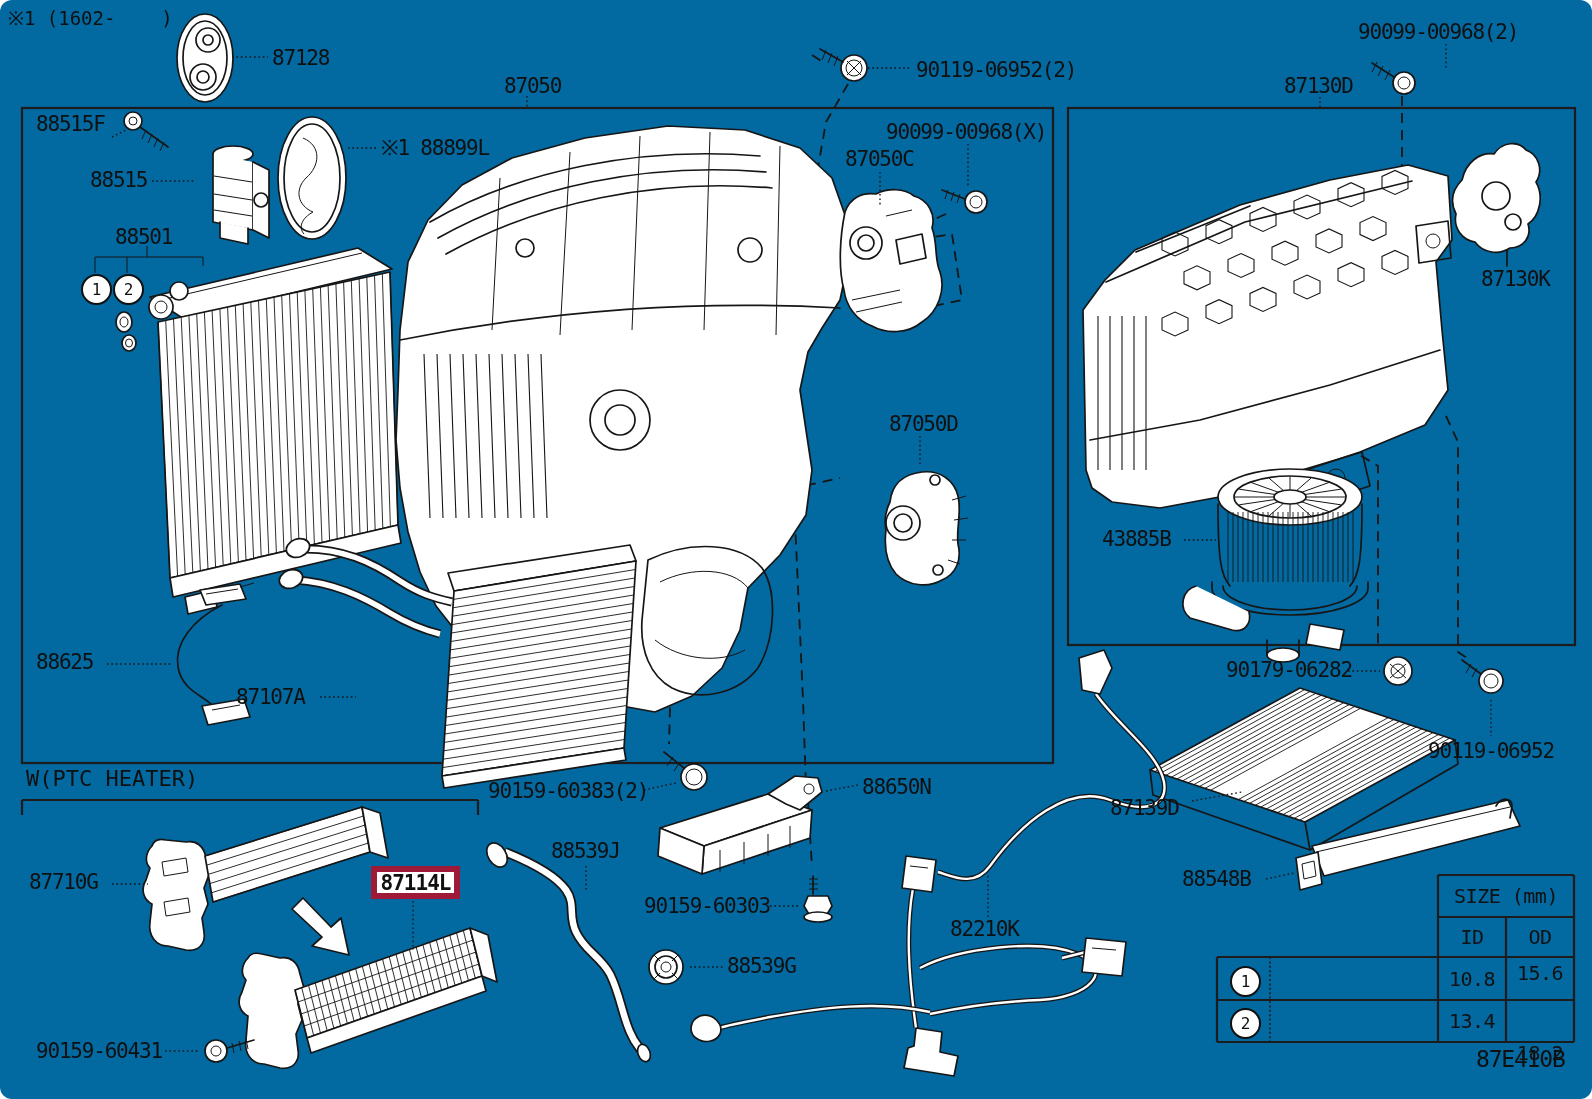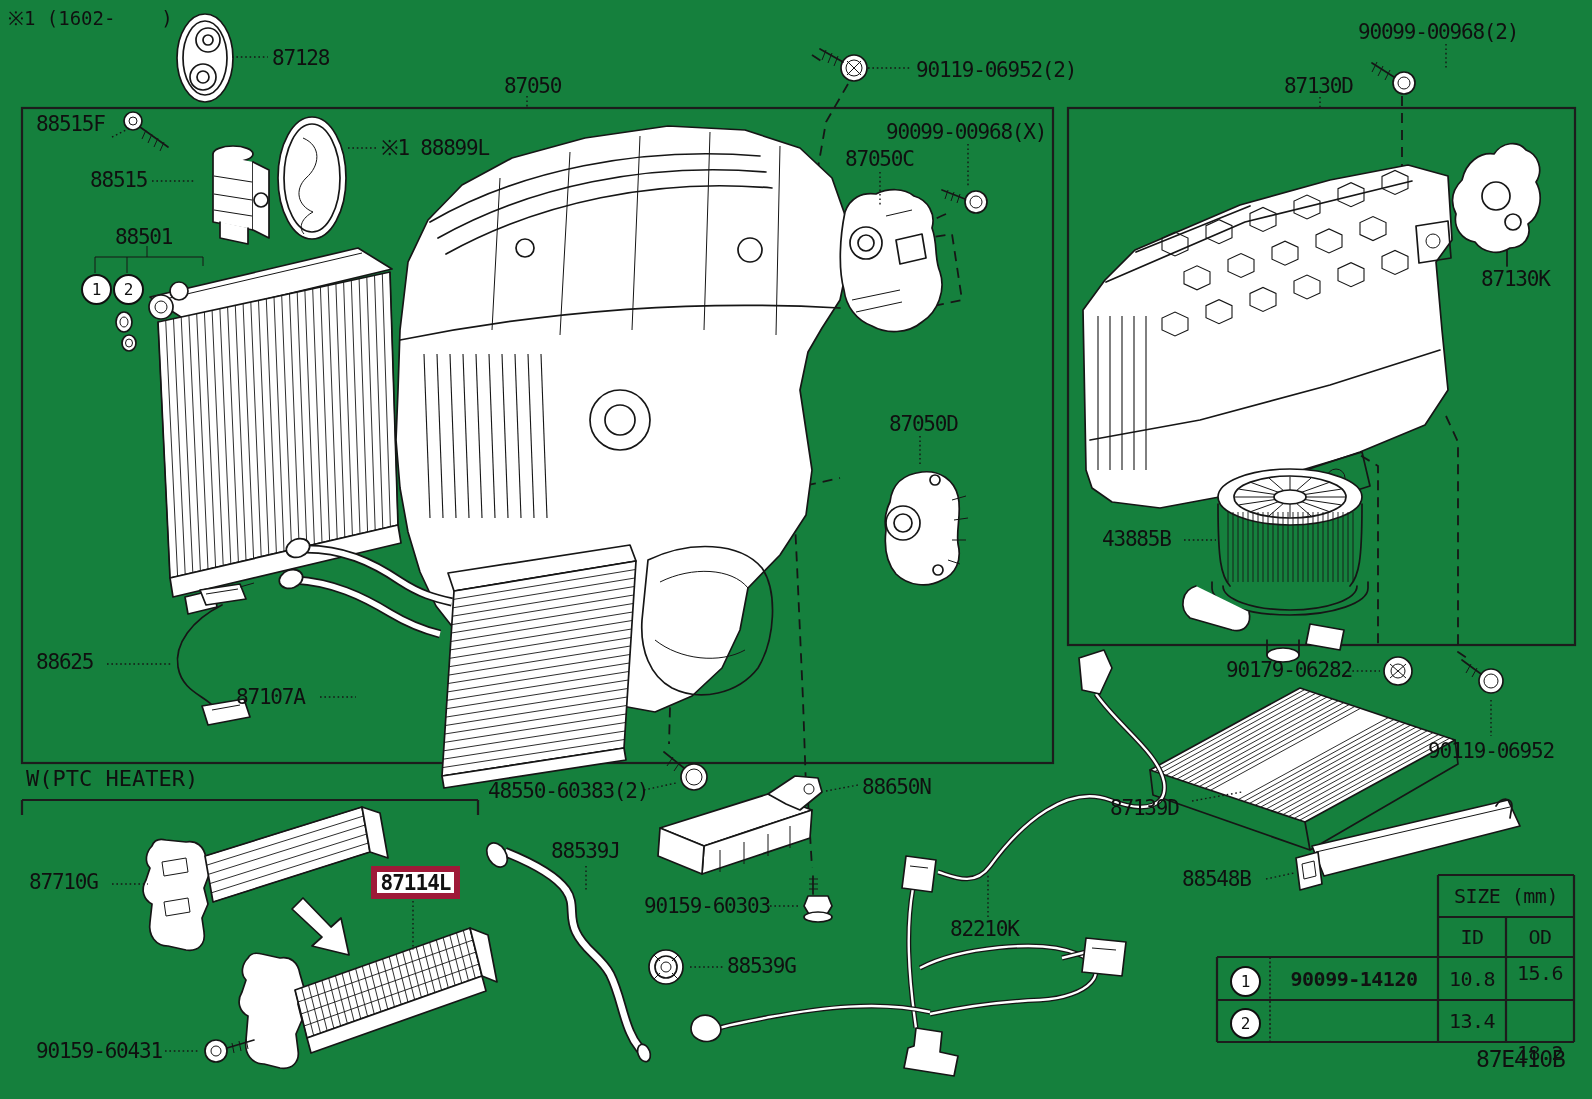--- a/index.html
+++ b/index.html
@@ -1,17 +1,17 @@
 <!DOCTYPE html>
 <html><head>
 <meta charset="utf-8">
 <style>
   html,body{margin:0;padding:0;background:#fff;}
-  .stage{position:relative;width:1592px;height:1099px;background:#15803d;overflow:hidden;
-         font-family:"DejaVu Sans Mono",monospace;color:#111;}
+  .stage{position:relative;width:1592px;height:1099px;background:#0369a1;overflow:hidden;
+         font-family:"DejaVu Sans Mono",monospace;color:#111;border-radius:12px;}
   #art{position:absolute;left:0;top:0;z-index:1;}
   .lbl{position:absolute;z-index:5;font-weight:400;font-size:21px;line-height:1.05;
        letter-spacing:-1.2px;white-space:pre;color:#101010;}
   .lt{font-weight:400;letter-spacing:0;}
   .rem{font-size:19px;}
   .code{font-size:23px;}
   .cnum{position:absolute;z-index:5;width:27px;height:27px;border:2.4px solid #101010;border-radius:50%;
         background:#fff;display:flex;align-items:center;justify-content:center;
         font-size:16px;font-weight:400;letter-spacing:0;line-height:1;}
   .hibox{position:absolute;z-index:6;left:371px;top:866px;width:89px;height:33px;box-sizing:border-box;
@@ -568,37 +568,36 @@
   <div class="lbl" style="left:36px;top:651px">88625</div>
   <div class="lbl" style="left:236px;top:686px">87107A</div>
   <div class="lbl" style="left:1226px;top:659px">90179-06282</div>
   <div class="lbl" style="left:1428px;top:740px">90119-06952</div>
   <div class="lbl" style="left:1110px;top:797px">87139D</div>
   <div class="lbl" style="left:1182px;top:868px">88548B</div>
   <div class="lbl lt" style="left:26px;top:767px;font-size:22px">W(PTC HEATER)</div>
   <div class="lbl" style="left:29px;top:871px">87710G</div>
   <div class="hibox">87114L</div>
   <div class="lbl" style="left:36px;top:1040px">90159-60431</div>
-  <div class="lbl" style="left:488px;top:780px">48550-60383(2)</div>
+  <div class="lbl" style="left:488px;top:780px">90159-60383(2)</div>
   <div class="lbl" style="left:862px;top:776px">88650N</div>
   <div class="lbl" style="left:551px;top:840px">88539J</div>
   <div class="lbl" style="left:644px;top:895px">90159-60303</div>
   <div class="lbl" style="left:727px;top:955px">88539G</div>
   <div class="lbl" style="left:950px;top:918px">82210K</div>
   <div class="lbl code" style="left:1476px;top:1047px">87E410B</div>
 
   <div class="cnum" style="left:81px;top:274px">1</div>
   <div class="cnum" style="left:113px;top:274px">2</div>
 
   <div class="tcell lt" style="left:1438px;top:875px;width:136px;height:42px">SIZE (mm)</div>
   <div class="tcell lt" style="left:1438px;top:917px;width:68px;height:40px">ID</div>
   <div class="tcell lt" style="left:1506px;top:917px;width:68px;height:40px">OD</div>
 
   <div class="cnum" style="left:1230px;top:966px">1</div>
-  <div class="tcell tb" style="left:1270px;top:957px;width:168px;height:43px">90099-14120</div>
   <div class="tcell lt" style="left:1438px;top:957px;width:68px;height:43px">10.8</div>
   <div class="tcell lt" style="left:1506px;top:957px;width:68px;height:32px">15.6</div>
 
   <div class="cnum" style="left:1230px;top:1008px">2</div>
   <div class="tcell lt" style="left:1438px;top:1000px;width:68px;height:42px">13.4</div>
   <div class="tcell lt" style="left:1506px;top:1032px;width:68px;height:42px">18.2</div>
 
 </div>
 
 </body></html>

